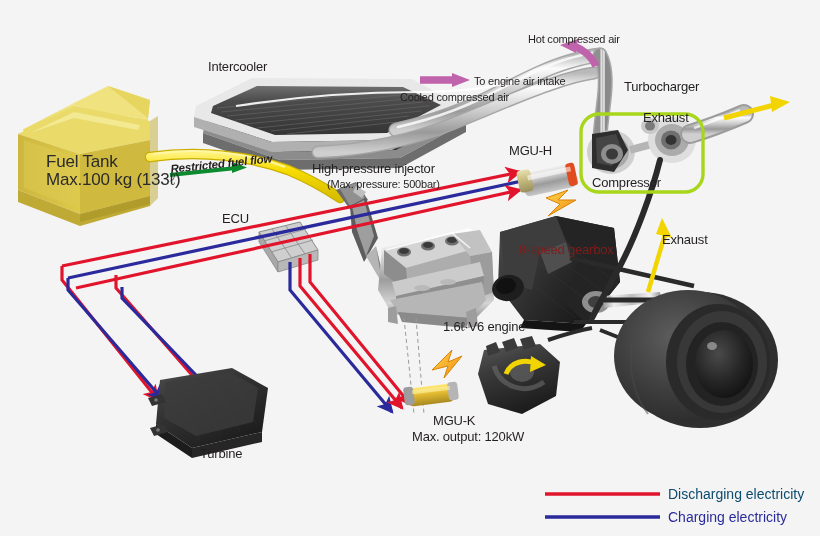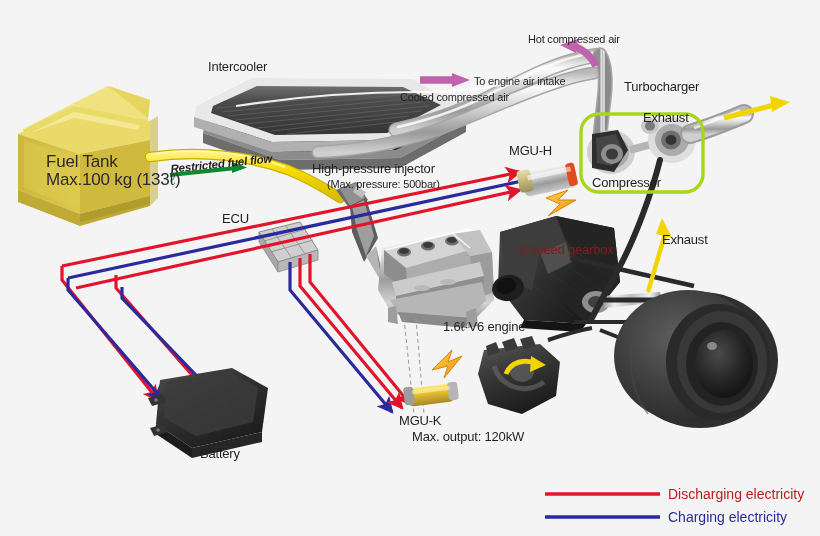--- a/index.html
+++ b/index.html
@@ -445,40 +445,40 @@
   <div class="lbl md" style="left:624px; top:80px;">Turbocharger</div>
 
   <div class="lbl md" style="left:643px; top:111px;">Exhaust</div>
 
   <div class="lbl md" style="left:592px; top:176px;">Compressor</div>
 
   <div class="lbl md" style="left:662px; top:233px;">Exhaust</div>
 
   <div class="lbl md" style="left:509px; top:144px;">MGU-H</div>
 
-  <div class="lbl md" style="left:399px; top:414px;">MGU-K</div>
+  <div class="lbl md" style="left:433px; top:414px;">MGU-K</div>
   <div class="lbl md" style="left:388px; top:430px;margin-left:24px;">Max. output: 120kW</div>
 
   <div class="lbl fuel-title" style="left:46px; top:152px;">Fuel Tank</div>
   <div class="lbl fuel-title" style="left:46px; top:170px;">Max.100 kg (133ℓ)</div>
 
   <div class="lbl it" style="left:170px; top:163px; transform:rotate(-6deg); transform-origin:left top;">Restricted fuel flow</div>
 
   <div class="lbl md" style="left:312px; top:162px;">High-pressure injector</div>
   <div class="lbl sm" style="left:327px; top:178px;">(Max. pressure: 500bar)</div>
 
   <div class="lbl md" style="left:222px; top:212px;">ECU</div>
 
   <div class="lbl md" style="left:443px; top:320px;">1.6ℓ·V6 engine</div>
 
   <div class="lbl md white" style="left:519px; top:243px;">8-speed gearbox</div>
 
-  <div class="lbl md" style="left:200px; top:447px;">Battery</div>
+  <div class="lbl md" style="left:200px; top:447px;">Turbine</div>
 
   <svg class="layer" viewBox="0 0 820 536" style="pointer-events:none;">
     <line x1="545" y1="494" x2="660" y2="494" stroke="#e1142b" stroke-width="3.6"></line>
     <line x1="545" y1="517" x2="660" y2="517" stroke="#2a2a9c" stroke-width="3.6"></line>
   </svg>
 
-  <div class="legend-text" style="position:absolute; left:668px; top:486px; color:#b91c1c;">Discharging electricity</div>
+  <div class="legend-text" style="position:absolute; left:668px; top:486px; color:#0c4a6e;">Discharging electricity</div>
   <div class="legend-text" style="position:absolute; left:668px; top:509px; color:#2a2a9c;">Charging electricity</div>
 
 </div>
 
 </body></html>

